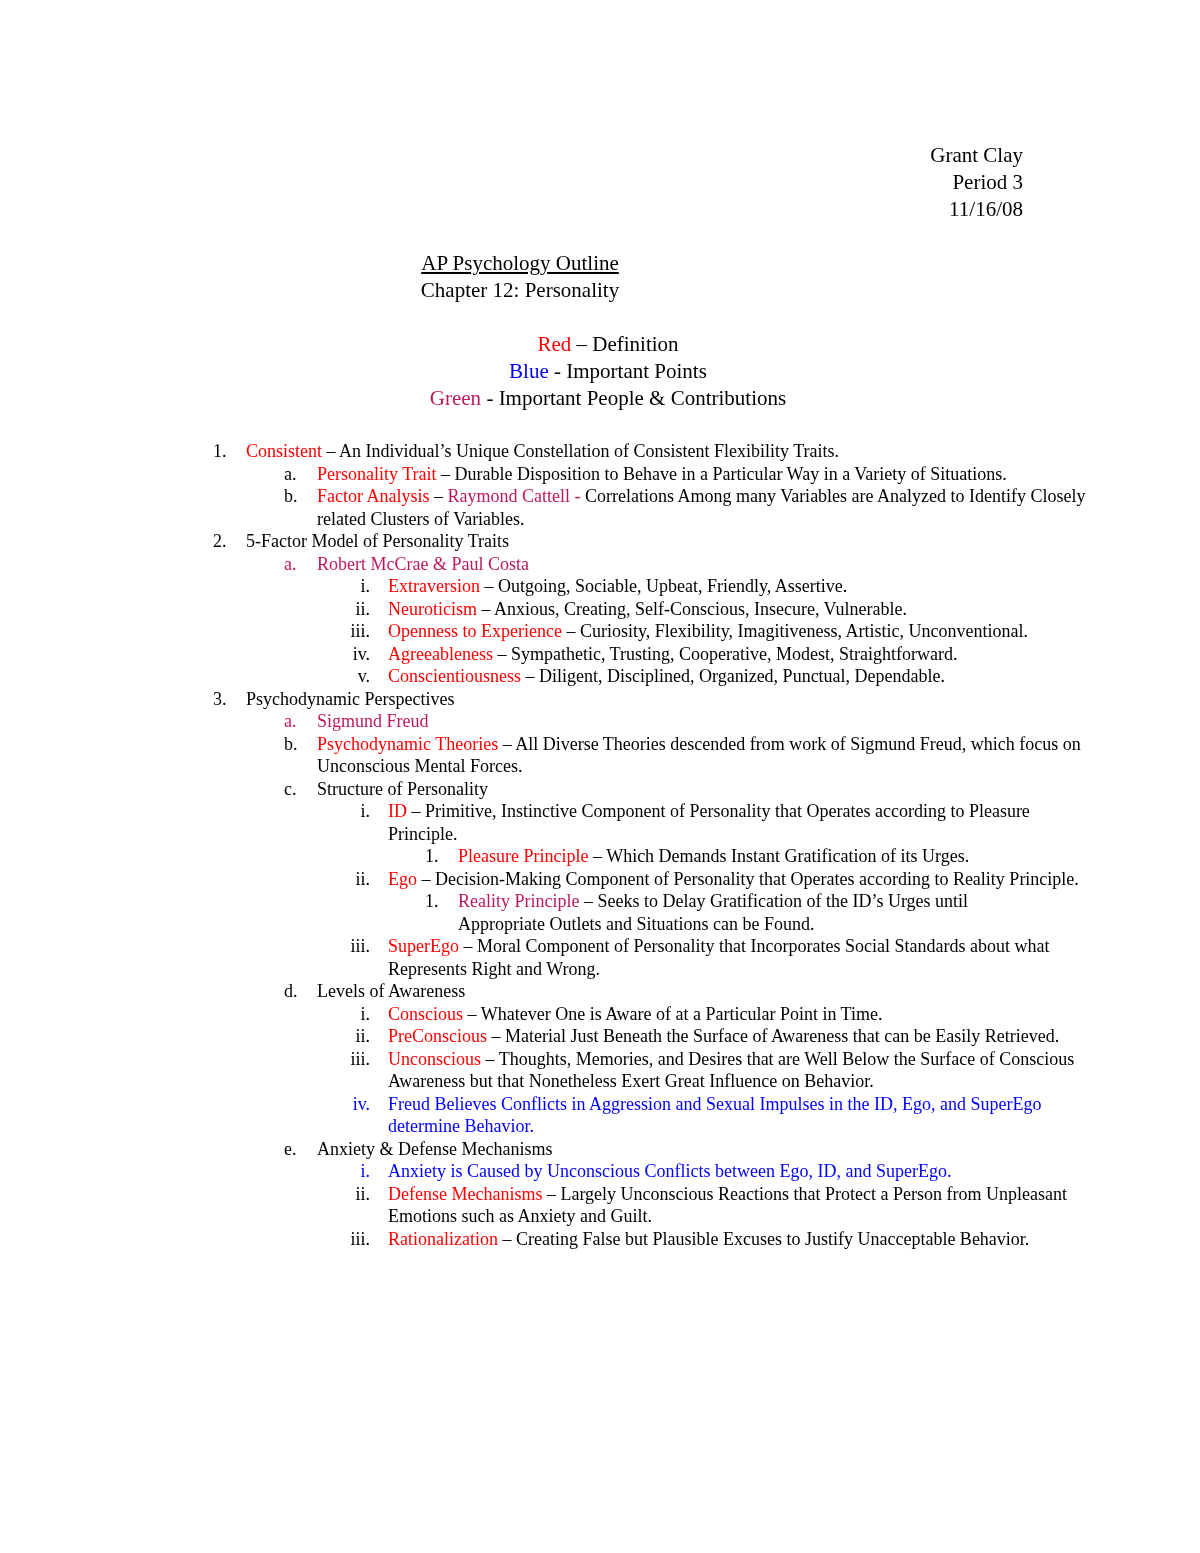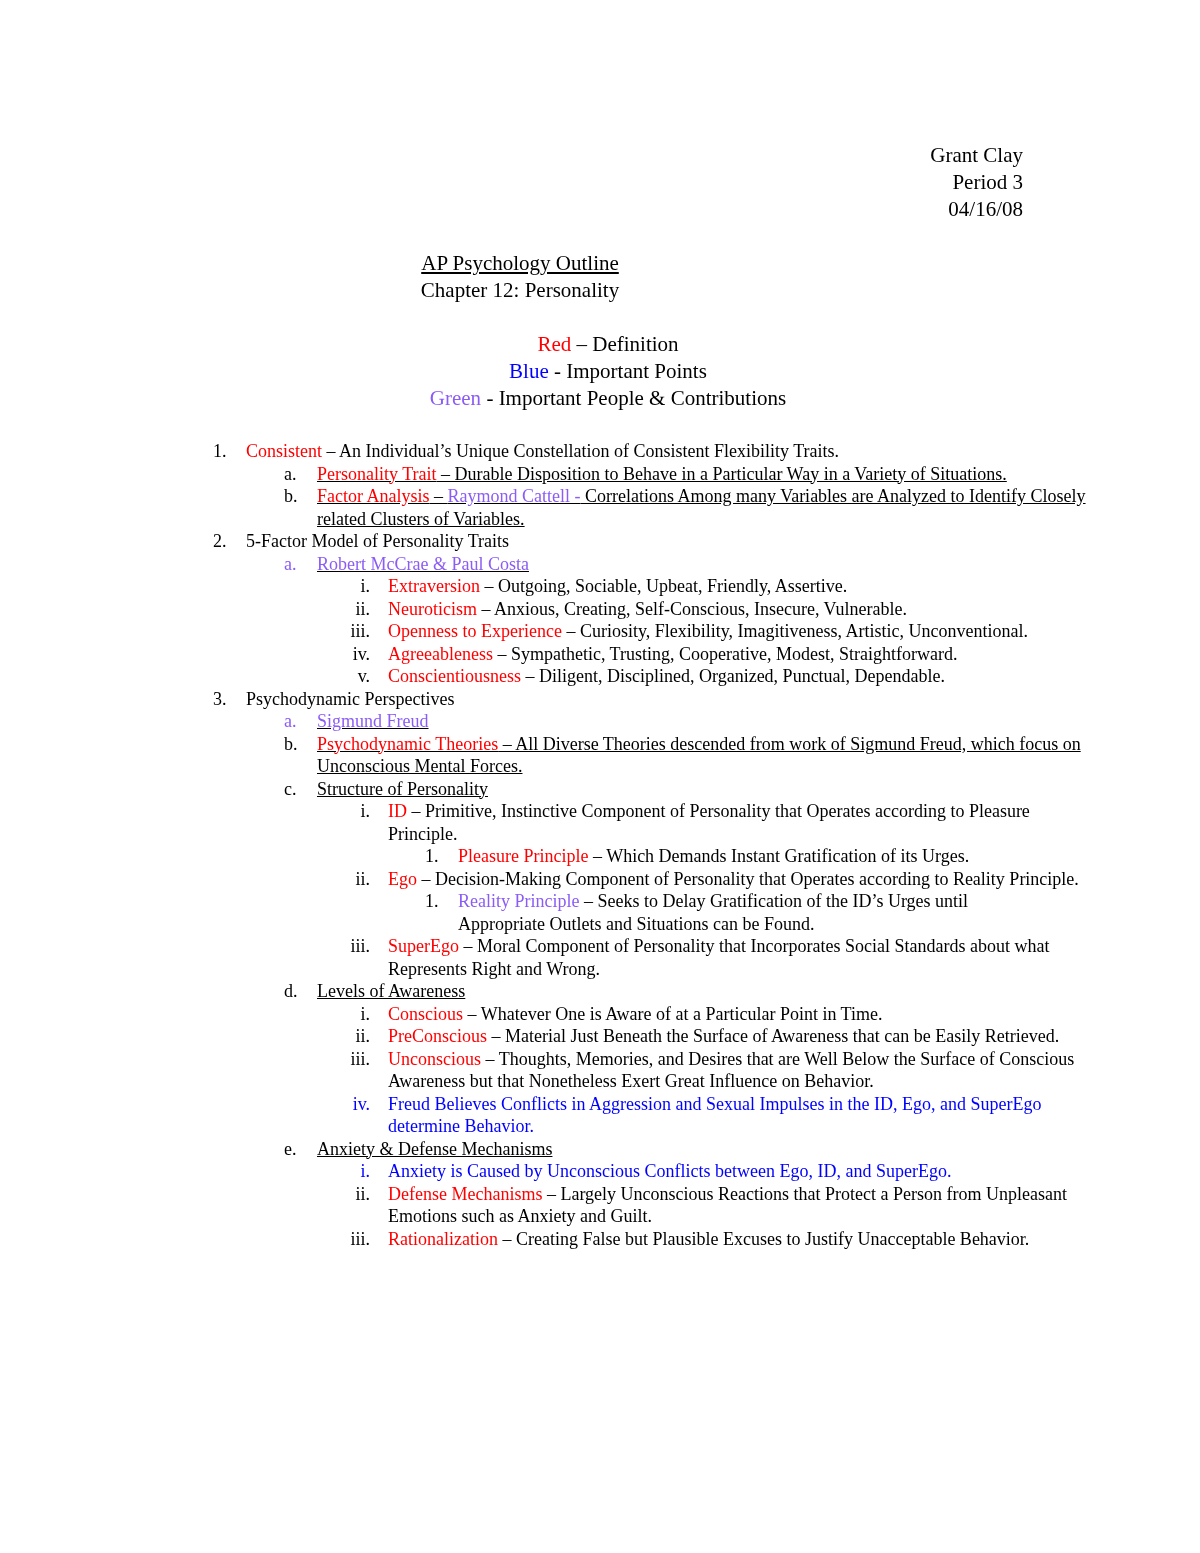--- a/index.html
+++ b/index.html
@@ -7,41 +7,41 @@
          font-family: "Liberation Serif", "DejaVu Serif", serif; color: #000; }
   .header { position: absolute; right: 177px; top: 142px; text-align: right;
             font-size: 21px; line-height: 27px; }
   .titles { position: absolute; left: 0; width: 1040px; top: 250px; text-align: center;
             font-size: 21px; line-height: 27px; }
   .titles .t1 { text-decoration: underline; }
   .legend { position: absolute; left: 8px; width: 1200px; top: 331px; text-align: center;
             font-size: 21px; line-height: 27px; }
   .red { color: #ff0000; }
   .blue { color: #0000ff; }
-  .green { color: #8b5cf6; }
+  .green { color: #be185d; }
   .outline { position: absolute; left: 0; top: 440px; width: 1200px;
              font-size: 18px; line-height: 22.5px; }
   .row { position: relative; }
   .marker { position: absolute; }
   .lvl0 .marker { left: 213px; }
   .lvl0 .txt { margin-left: 246px; margin-right: 170px; display: block; }
   .lvl1 .marker { left: 284px; }
-  .lvl1 .txt { margin-left: 317px; margin-right: 94px; display: block; text-decoration: underline; }
+  .lvl1 .txt { margin-left: 317px; margin-right: 94px; display: block; }
   .lvl2 .marker { left: 330px; width: 40px; text-align: right; }
   .lvl2 .txt { margin-left: 388px; margin-right: 104px; display: block; }
   .lvl3 .marker { left: 425px; }
   .lvl3 .txt { margin-left: 458px; margin-right: 170px; display: block; }
 </style>
 </head>
 <body>
 
 <div class="header">
   <div>Grant Clay</div>
   <div>Period 3</div>
-  <div>04/16/08</div>
+  <div>11/16/08</div>
 </div>
 
 <div class="titles">
   <div class="t1">AP Psychology Outline</div>
   <div>Chapter 12: Personality</div>
 </div>
 
 <div class="legend">
   <div><span class="red">Red</span><span> – </span><span>Definition</span></div>
   <div><span class="blue">Blue</span><span> - </span><span>Important Points</span></div>

